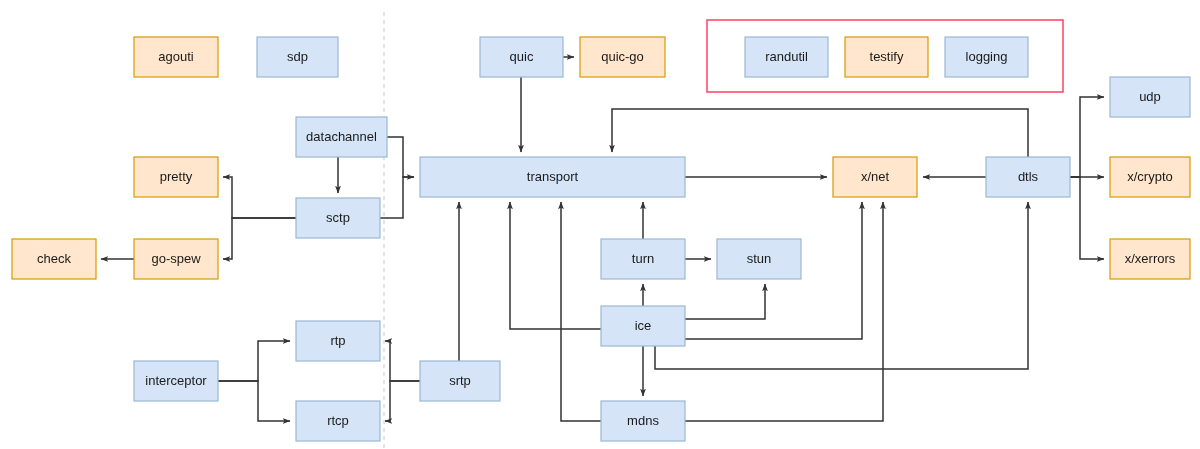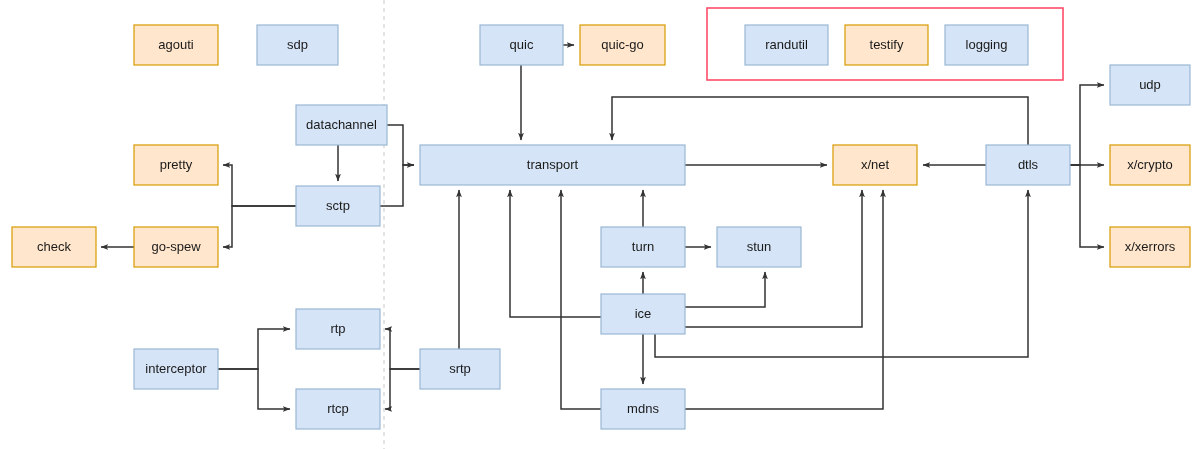--- a/index.html
+++ b/index.html
@@ -10,20 +10,21 @@
   body {
     font-family: "Liberation Sans", sans-serif;
     width: 1200px;
     height: 449px;
     overflow: hidden;
   }
   #diagram-root {
     position: relative;
     width: 1200px;
     height: 403px;
+    margin-top: 12px;
   }
   svg#diagram {
     display: block;
     width: 1200px;
     height: 449px;
   }
   .node-rect {
     stroke-width: 1.2;
   }
   .node-label {

